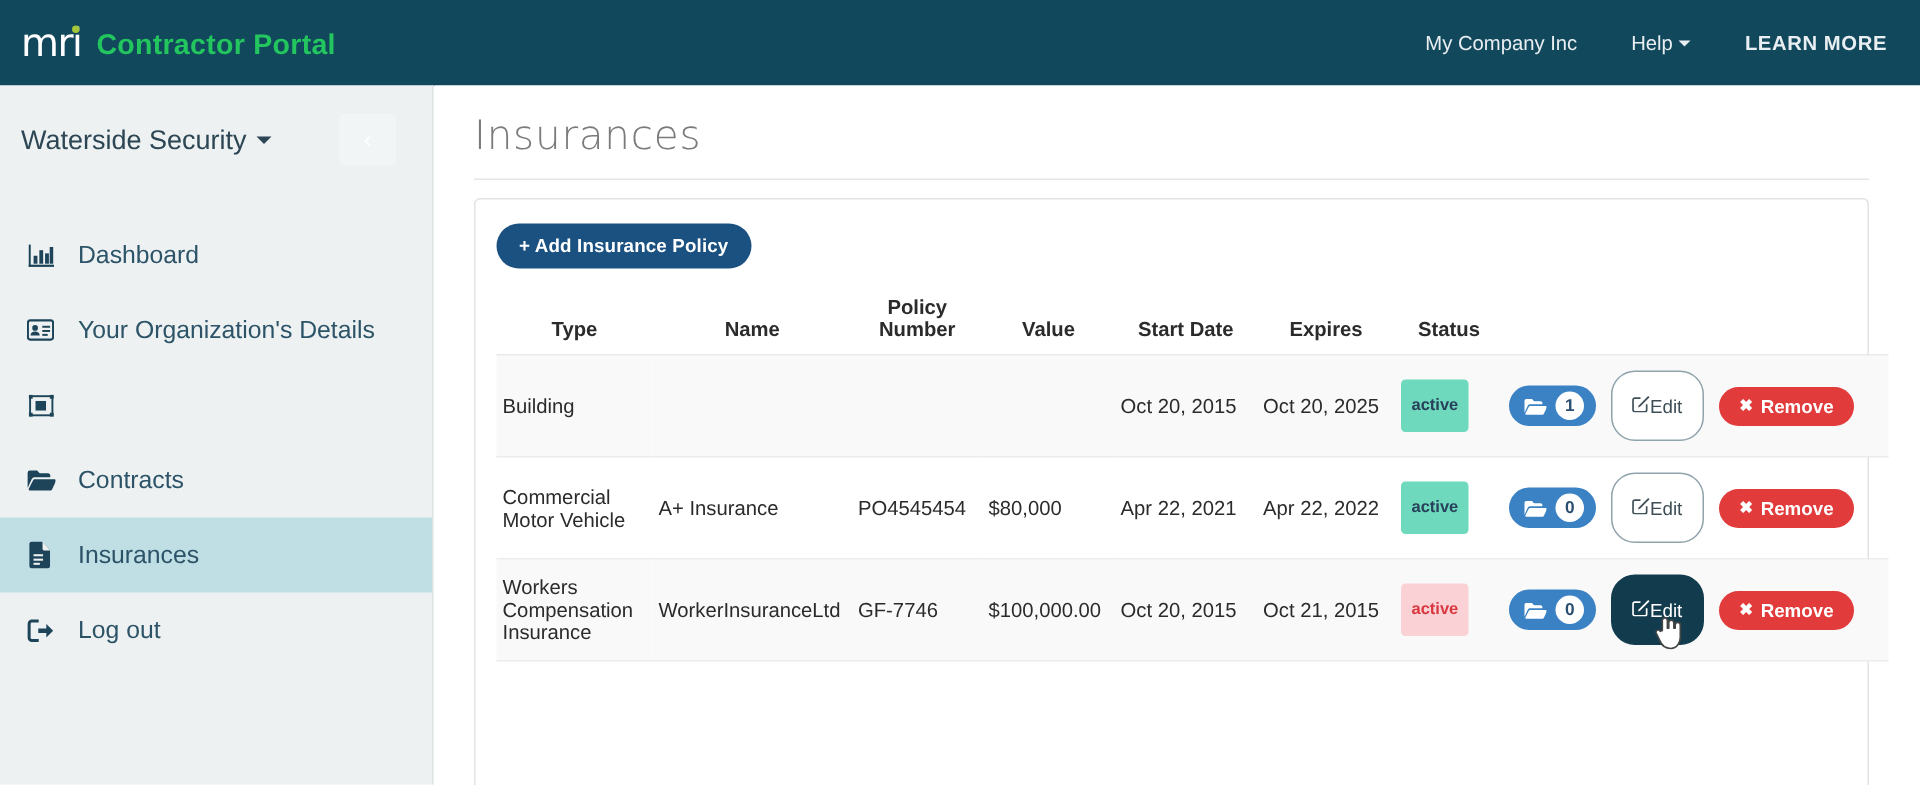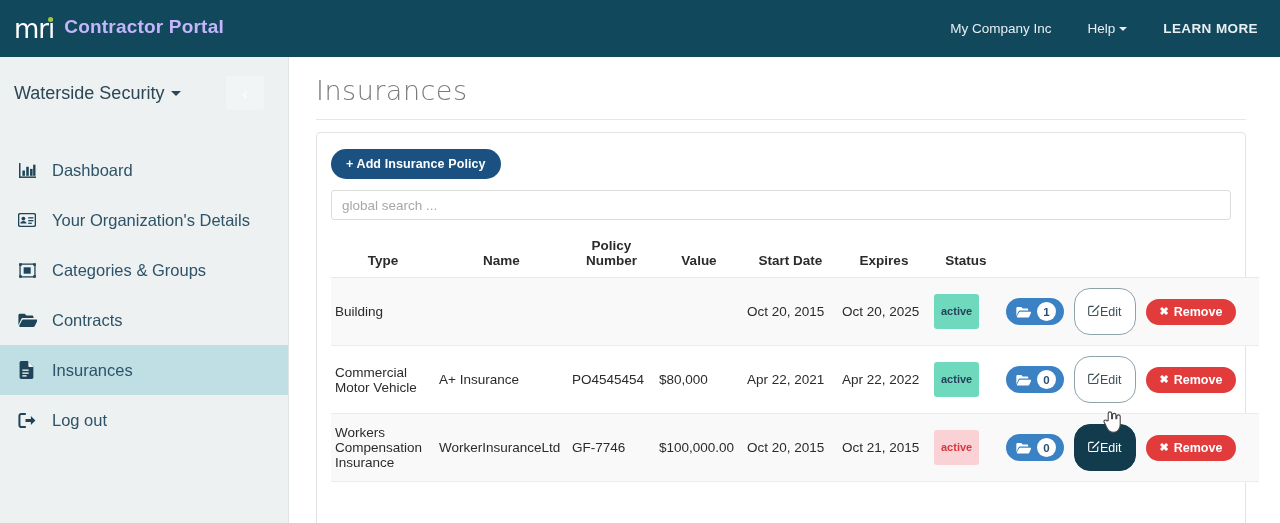--- a/index.html
+++ b/index.html
@@ -19,21 +19,21 @@
     top: 0; left: 0;
     width: 1280px;
     height: 57px;
     background: #12485c;
     display: flex;
     align-items: center;
     padding: 0 18px 0 14px;
   }
   .brand {
     display: flex;
-    align-items: flex-start;
+    align-items: flex-end;
     gap: 10px;
   }
   .logo-mri {
     font-size: 26px;
     line-height: 26px;
     font-weight: 400;
     color: #ffffff;
     letter-spacing: -1px;
     position: relative;
     font-family: "DejaVu Sans", sans-serif;
@@ -42,21 +42,21 @@
     position: absolute;
     right: 1px;
     top: 1px;
     width: 5px; height: 5px;
     border-radius: 50%;
     background: #a4c639;
   }
   .brand-title {
     font-size: 19px;
     font-weight: bold;
-    color: #c4b5fd;
+    color: #22c55e;
     letter-spacing: 0.2px;
   }
   .topnav-right {
     margin-left: auto;
     display: flex;
     align-items: center;
     gap: 0px;
   }
   .topnav-link {
     color: #e8eef1;
@@ -381,21 +381,20 @@
       <span class="navicon">
         <svg width="17" height="17" viewBox="0 0 16 16" fill="none" stroke="currentColor" stroke-width="1.2">
             <rect x="1" y="2" width="14" height="12"></rect>
             <rect x="0.2" y="1.2" width="2.4" height="2.4" fill="currentColor" stroke="none"></rect>
             <rect x="13.4" y="1.2" width="2.4" height="2.4" fill="currentColor" stroke="none"></rect>
             <rect x="0.2" y="12.4" width="2.4" height="2.4" fill="currentColor" stroke="none"></rect>
             <rect x="13.4" y="12.4" width="2.4" height="2.4" fill="currentColor" stroke="none"></rect>
             <rect x="4.4" y="5" width="6.6" height="6" fill="currentColor" stroke="none"></rect>
           </svg>
       </span>
-      <span>Categories &amp; Groups</span>
     </div>
 
 
     <div class="navitem">
       <span class="navicon">
         <svg width="19" height="16" viewBox="0 0 18 14" fill="currentColor">
             <path d="M0.4 2.4A1.4 1.4 0 0 1 1.8 1h4.6l1.6 1.8h5.3c.8 0 1.4.6 1.4 1.4v1H4.8c-.8 0-1.5.5-1.8 1.2L0.4 12z"></path>
             <path d="M4.9 6.6h12.6c.6 0 1 .6.8 1.1l-2.4 5.1c-.2.5-.6.8-1.1.8H1.9c-.6 0-1-.6-.8-1.1l2.7-5.2c.2-.4.6-.7 1.1-.7z"></path>
           </svg>
       </span>
@@ -428,23 +427,20 @@
   </div>
 </div>
 
 <div class="main">
   <div class="page-title">Insurances</div>
   <div class="divider"></div>
 
   <div class="card">
     <button class="btn-add">+ Add Insurance Policy</button>
 
-    <div class="search-wrap">
-      <input class="search-input" type="text" placeholder="global search ..." style="">
-    </div>
 
     <table class="ins">
       <colgroup>
         <col class="col-type">
           <col class="col-name">
           <col class="col-policy">
           <col class="col-value">
         <col class="col-start">
           <col class="col-expires">
           <col class="col-status">

